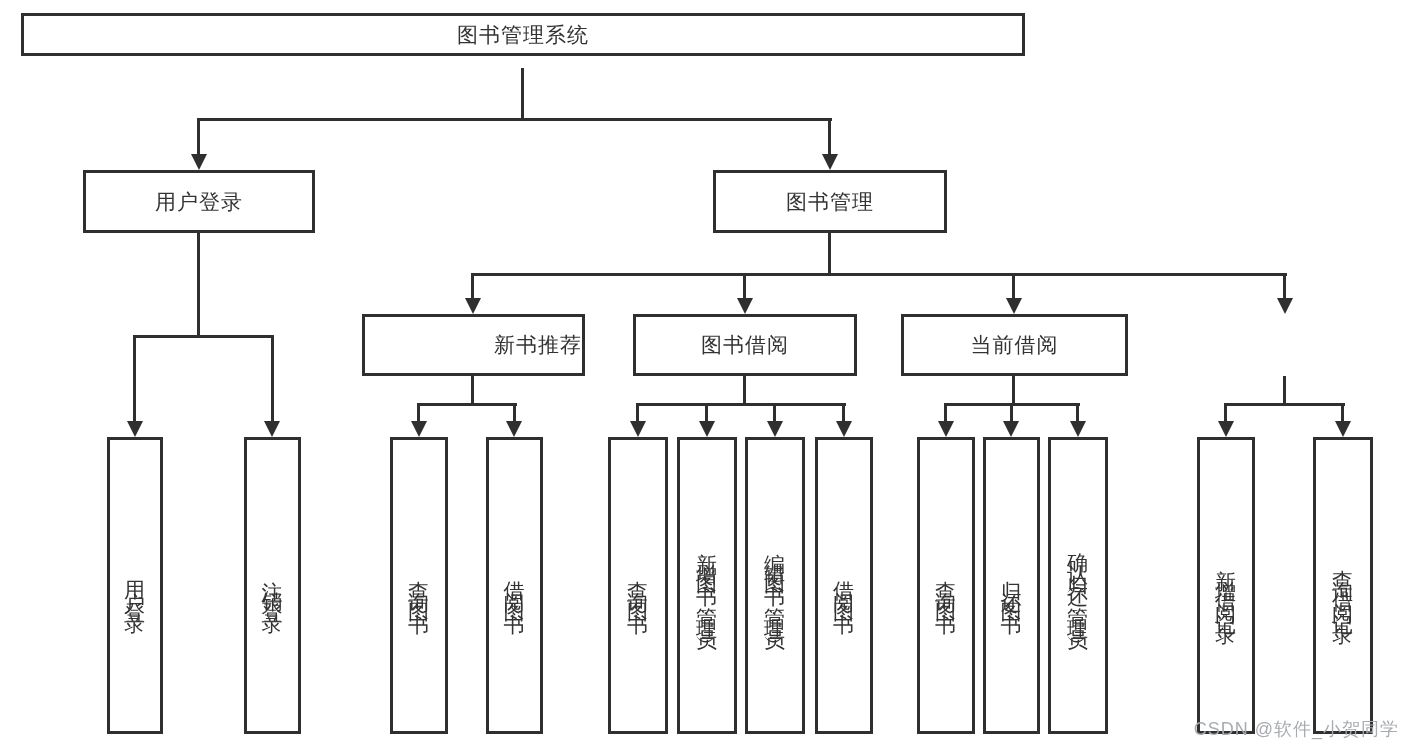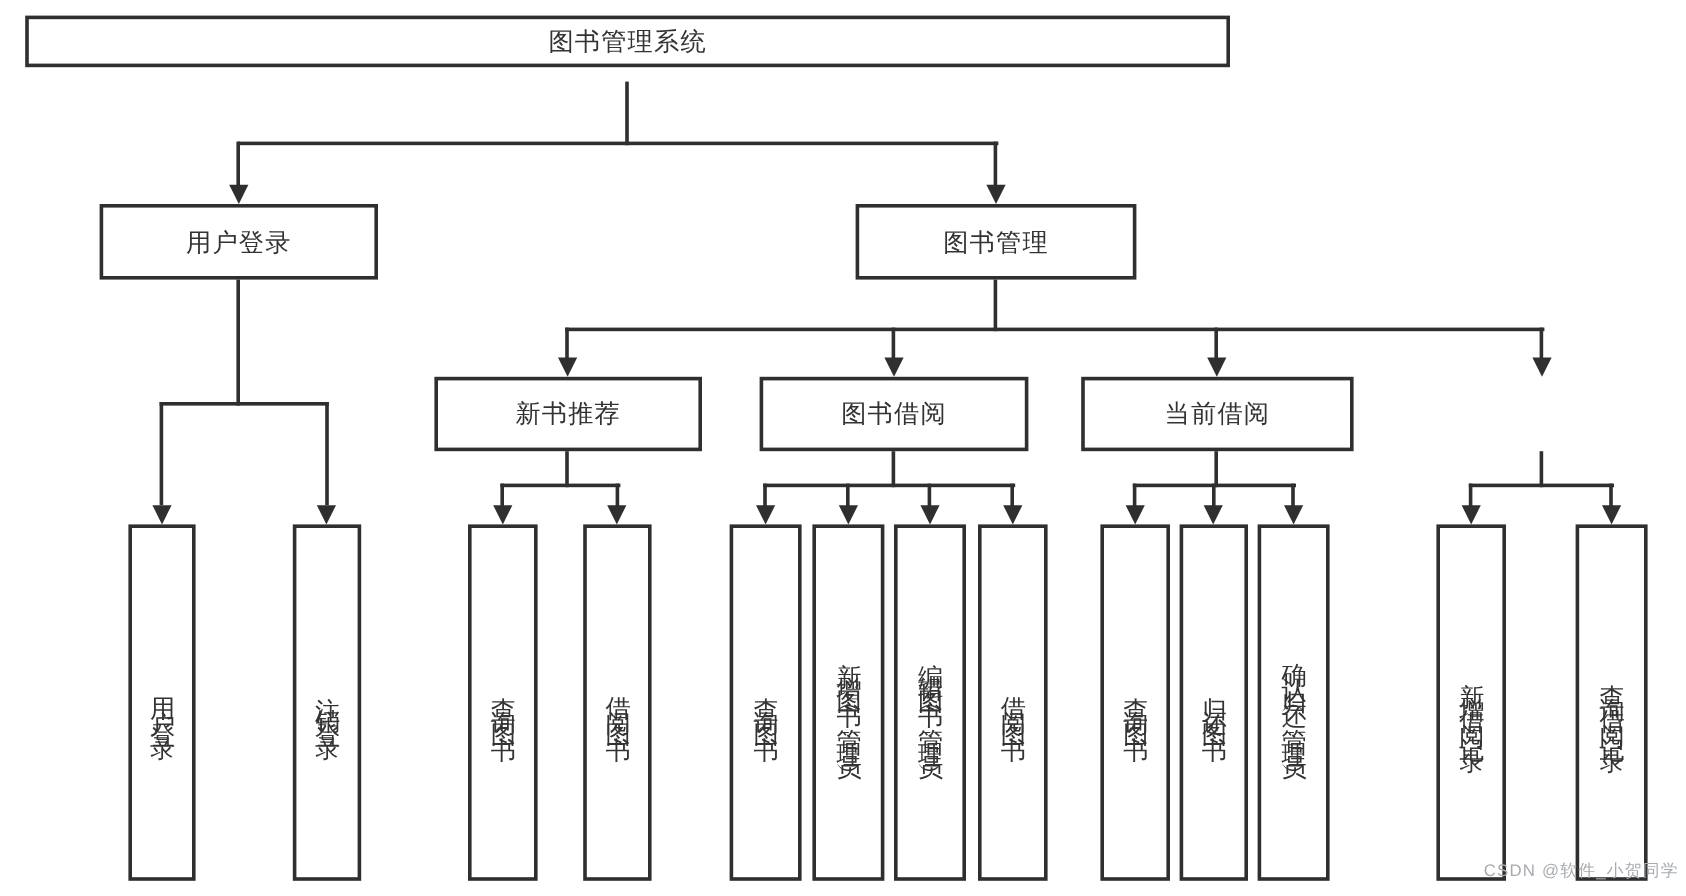--- a/index.html
+++ b/index.html
@@ -44,21 +44,21 @@
     position:absolute;
     width:0;height:0;
     border-left:8px solid transparent;
     border-right:8px solid transparent;
     border-top:16px solid #2f2f2f;
   }
   .watermark{
     position:absolute;
     right:6px;
     top:717px;
-    font-size:14px;
+    font-size:18px;
     color:#a8acb1;
     letter-spacing:1px;
     white-space:nowrap;
   }
 </style>
 </head>
 <body>
 
 <div class="canvas">
 
@@ -91,21 +91,21 @@
   <div class="hline" style="left:471px;top:273px;width:816px;"></div>
   <div class="vline" style="left:471px;top:273px;height:27px;"></div>
   <div class="arrow" style="left:465px;top:298px;"></div>
   <div class="vline" style="left:743px;top:273px;height:27px;"></div>
   <div class="arrow" style="left:737px;top:298px;"></div>
   <div class="vline" style="left:1012px;top:273px;height:27px;"></div>
   <div class="arrow" style="left:1006px;top:298px;"></div>
   <div class="vline" style="left:1283px;top:273px;height:27px;"></div>
   <div class="arrow" style="left:1277px;top:298px;"></div>
 
-  <div class="node" style="left:362px;top:314px;width:223px;height:62px;">
+  <div class="node" style="left:362px;top:314px;width:223px;height:62px;justify-content:flex-end;">
     <span>新书推荐</span>
   </div>
   <div class="node" style="left:901px;top:314px;width:227px;height:62px;">
     <span>当前借阅</span>
   </div>
   <div class="node" style="left:633px;top:314px;width:224px;height:62px;">
     <span>图书借阅</span>
   </div>
 
   <div class="vline" style="left:471px;top:376px;height:30px;"></div>

